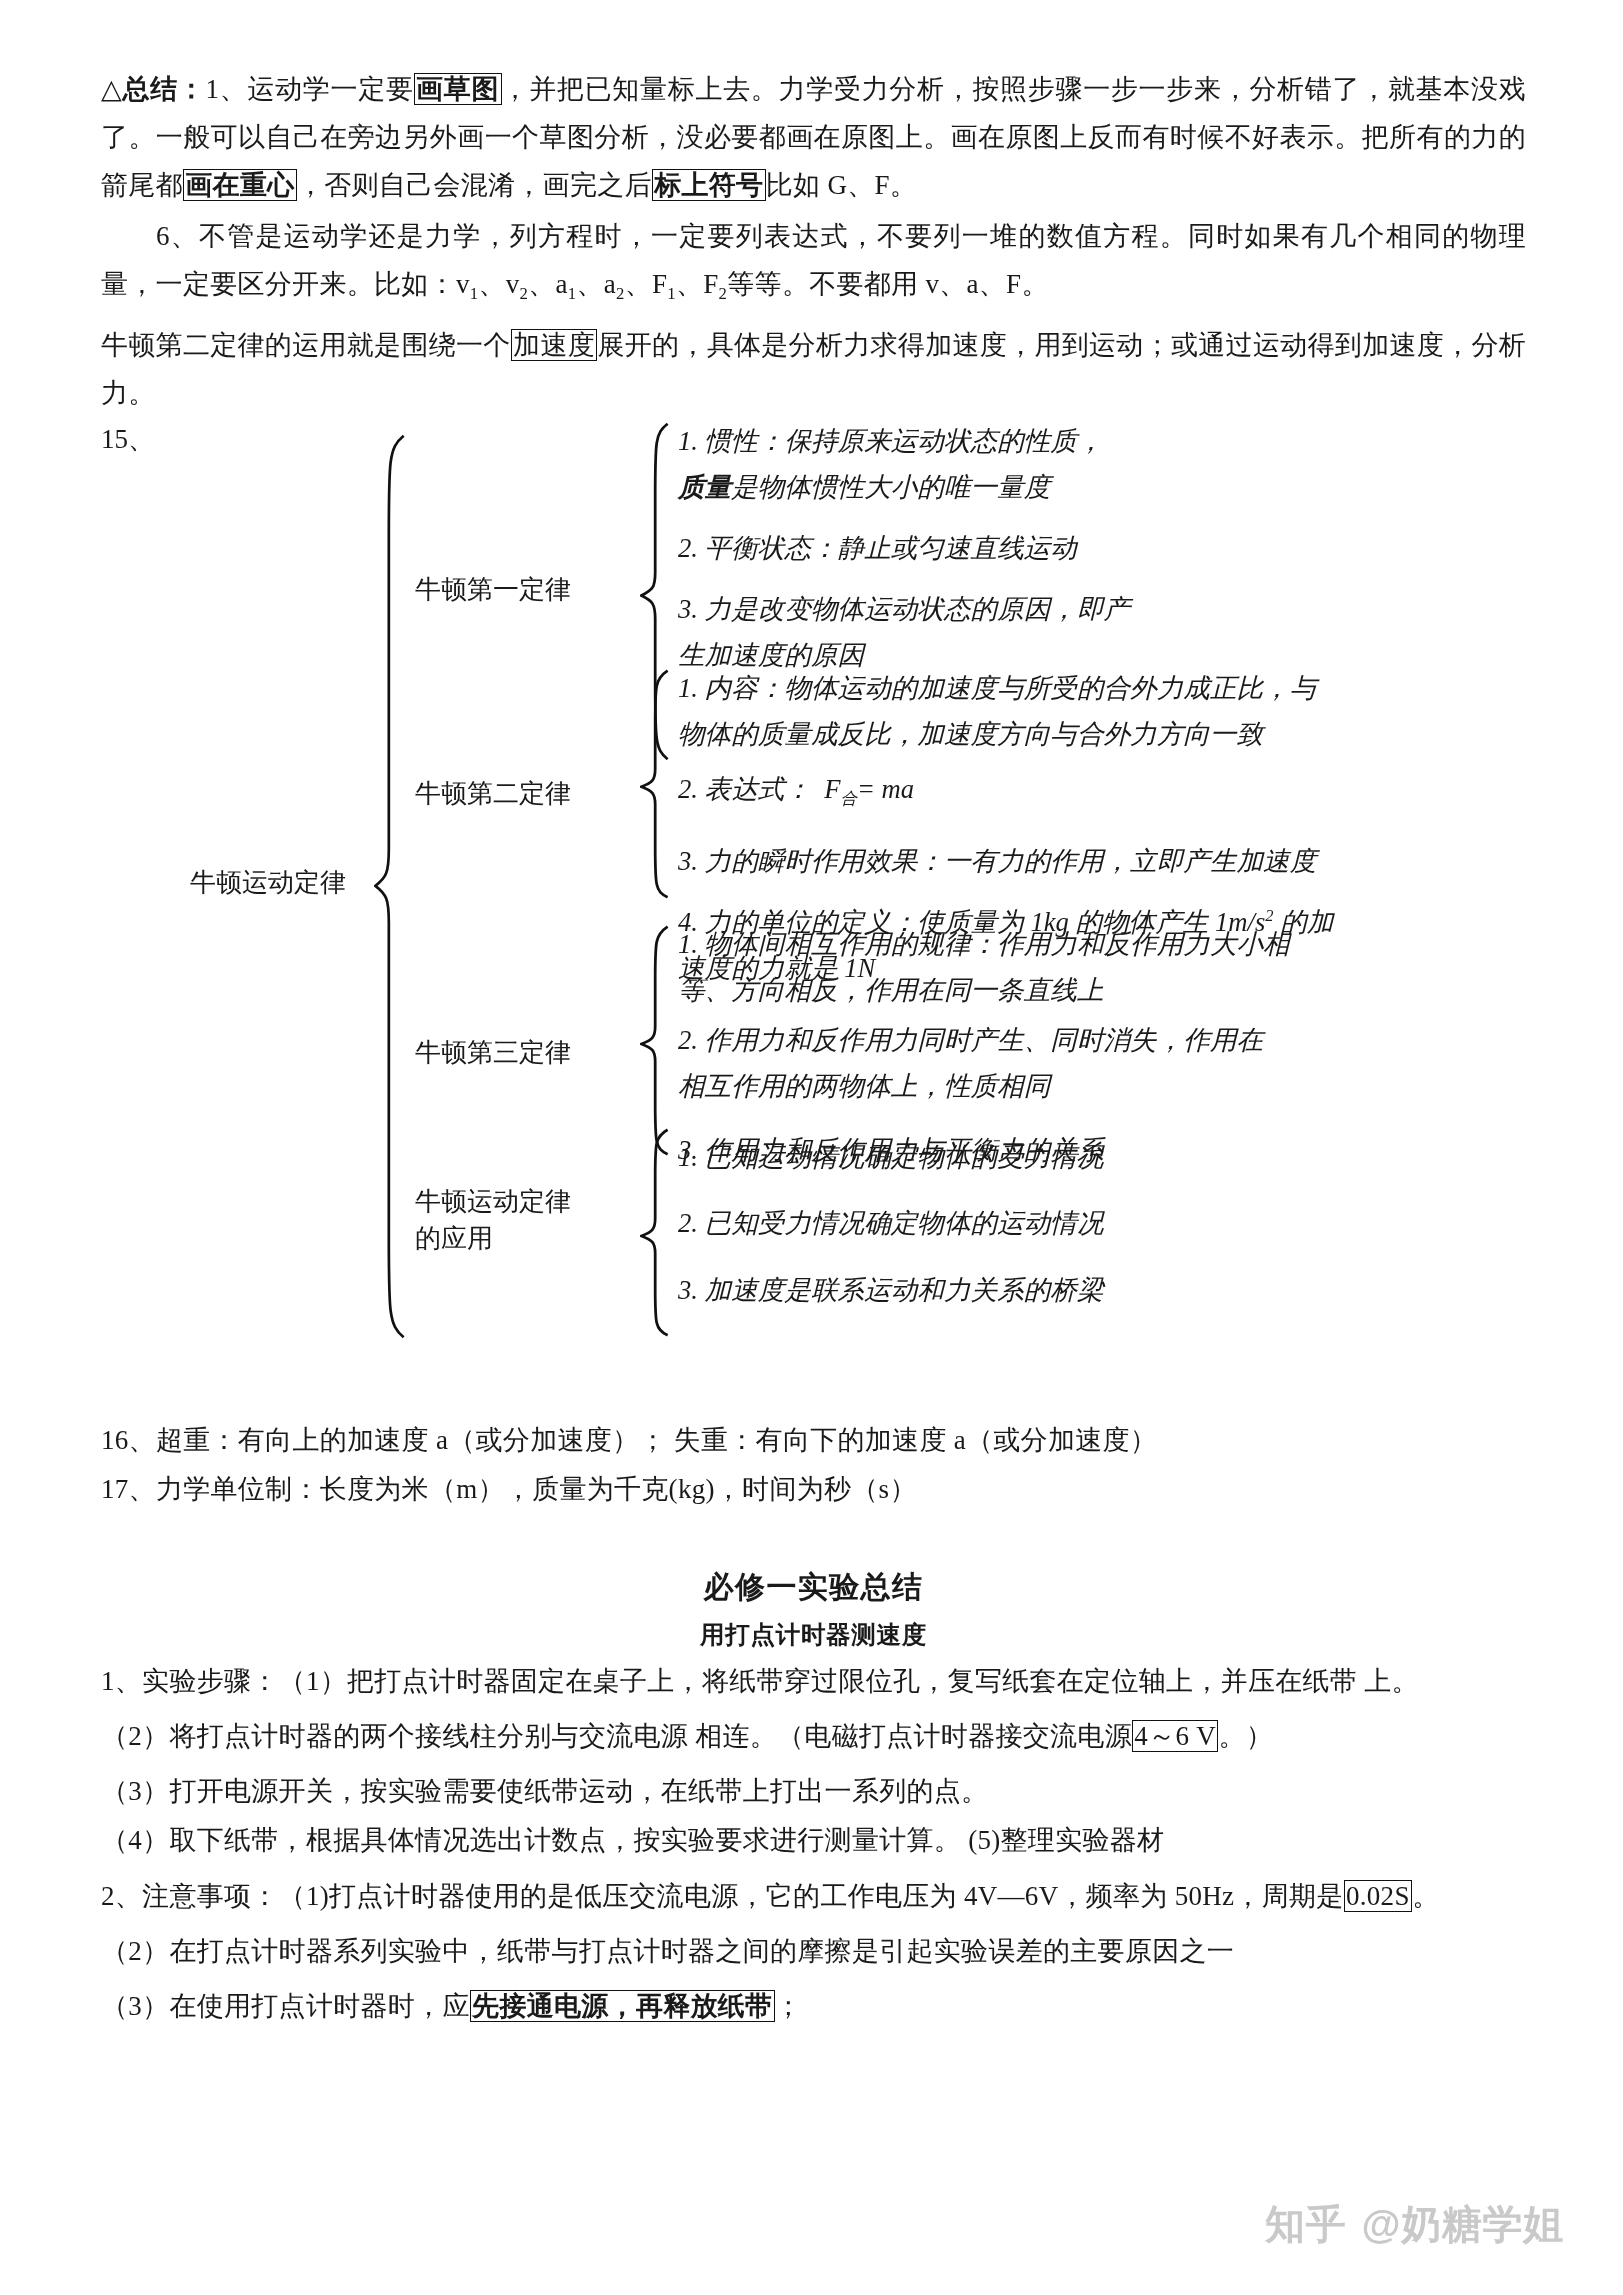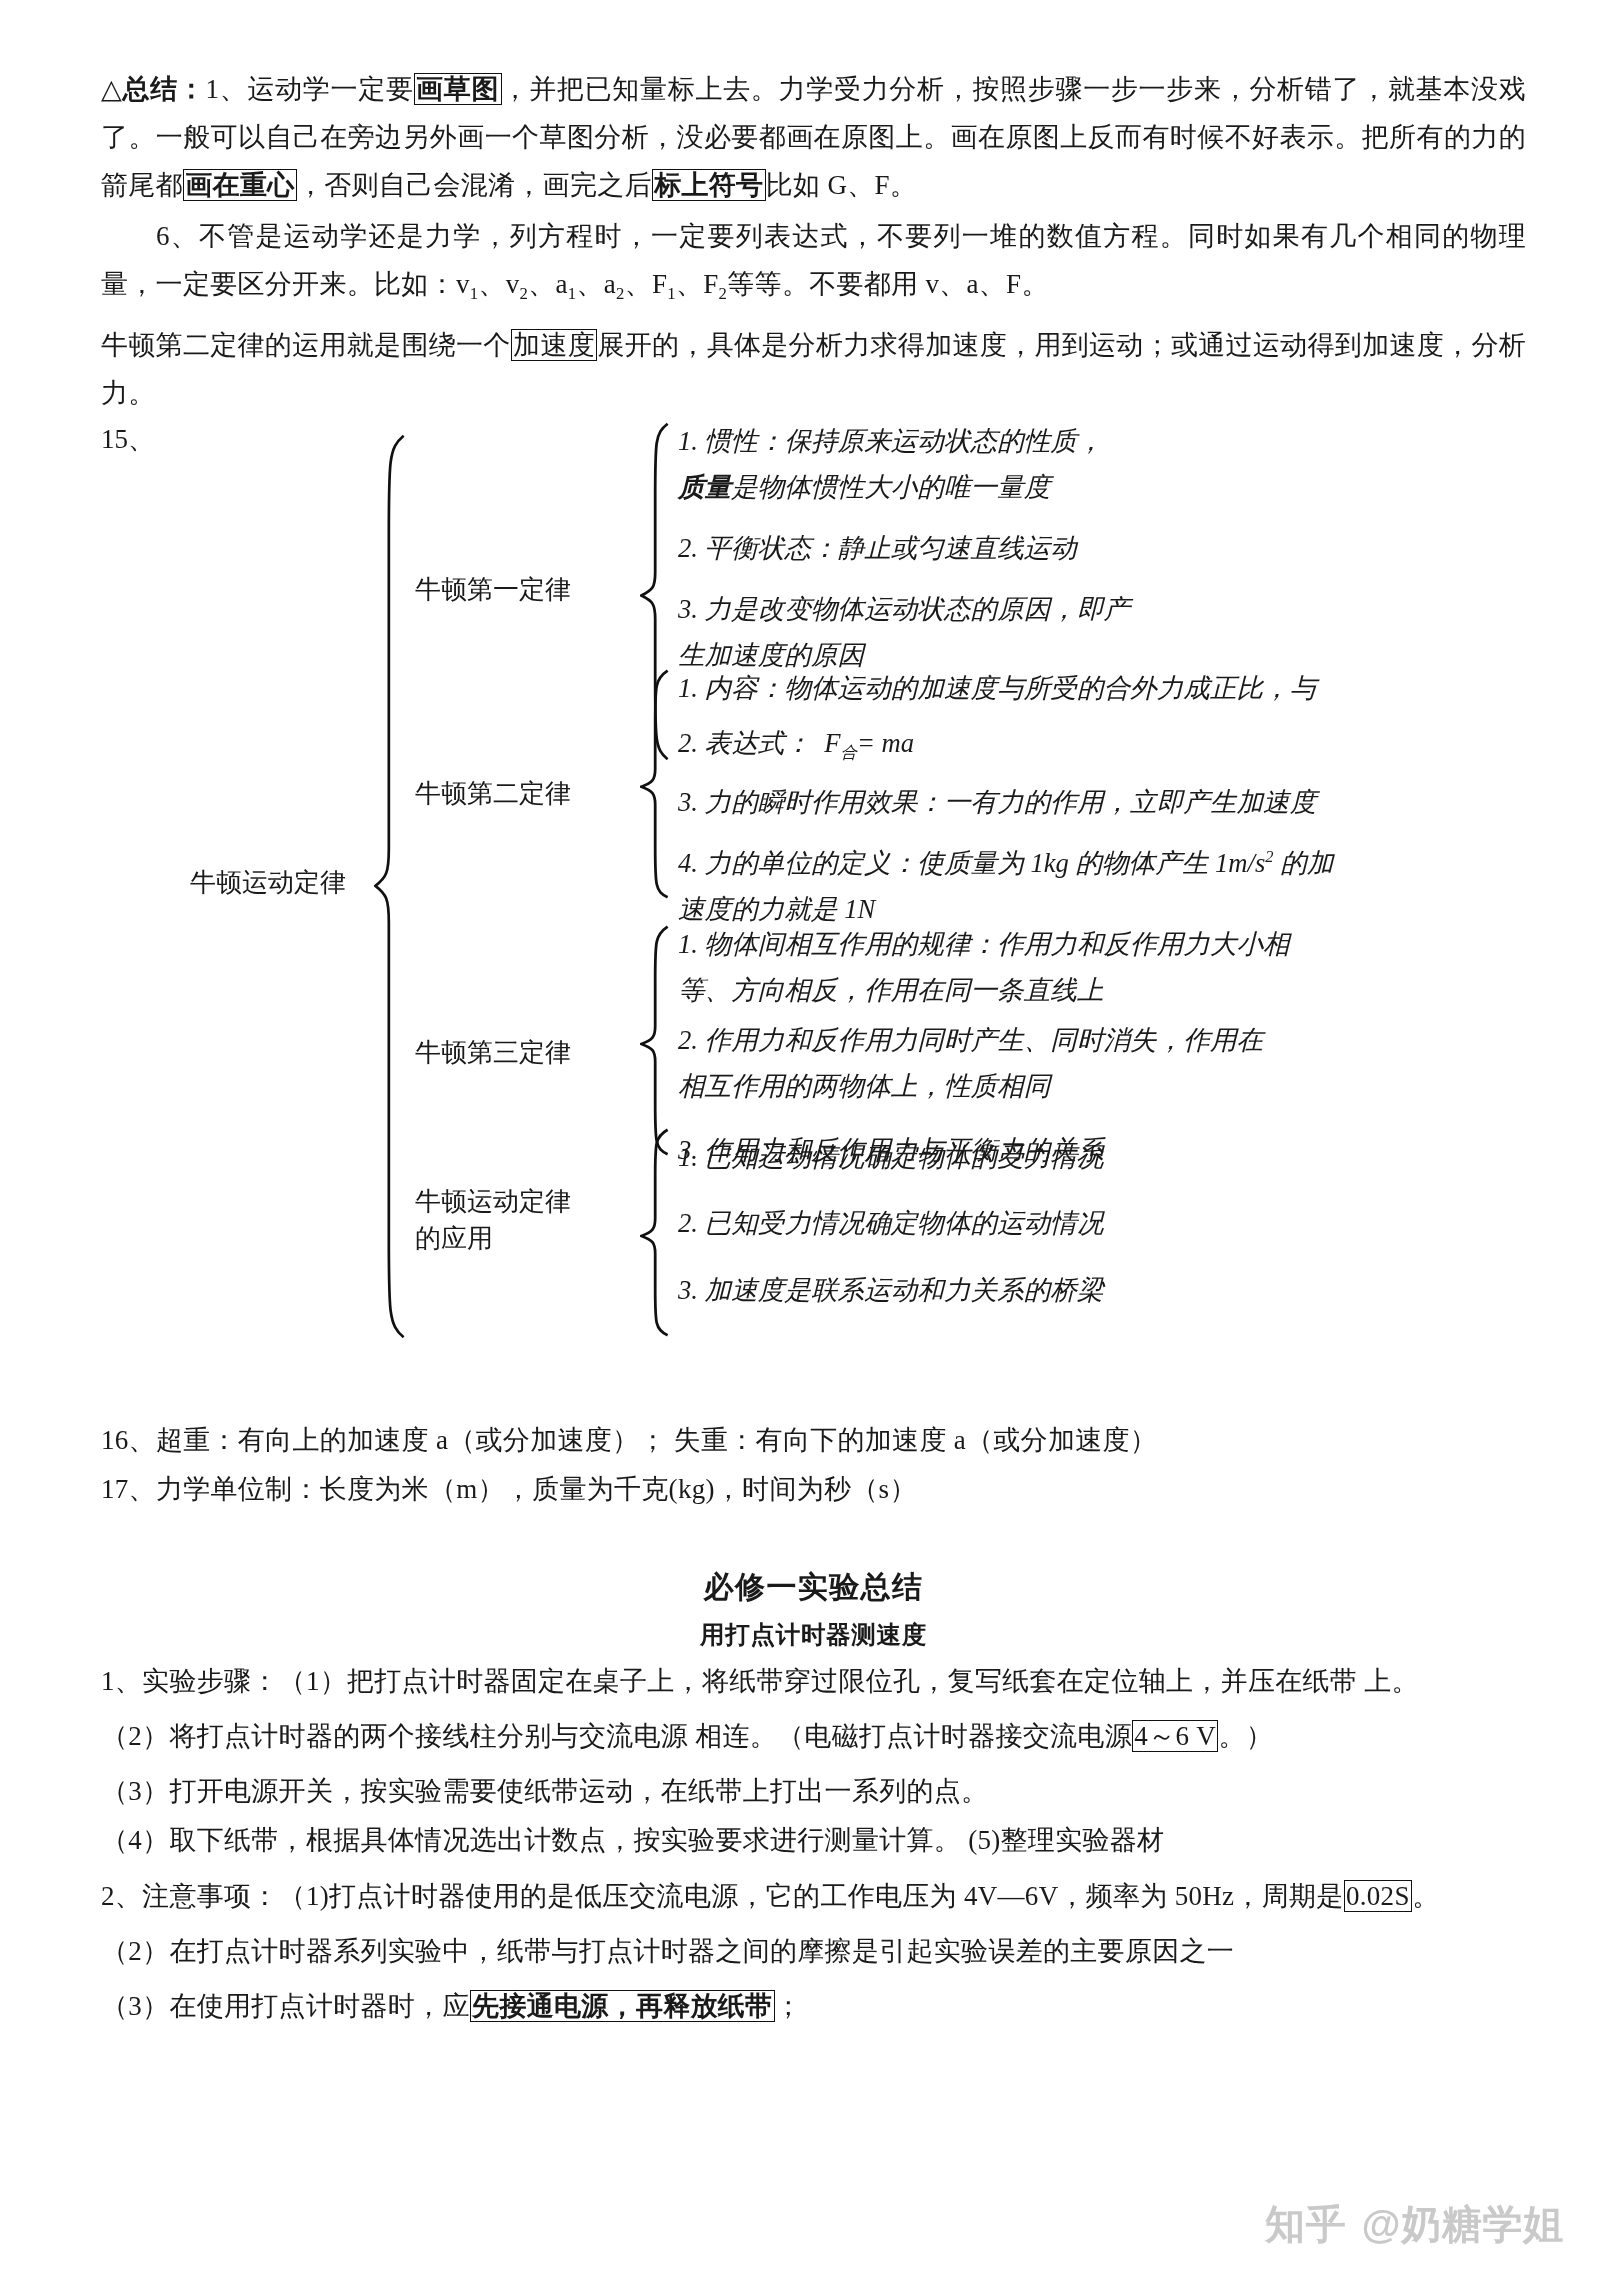--- a/index.html
+++ b/index.html
@@ -171,22 +171,23 @@
       </div>
 
       <div class="branch-label" style="left:314px; top:355px;">牛顿第二定律</div>
       <div class="brace-mid" style="left:539px; top:247px;">
         <svg width="29" height="232" viewBox="0 0 42 340" preserveAspectRatio="none">
           <path d="M40 4 C 22 16, 22 26, 22 80 L22 148 C22 164, 18 168, 2 174 C18 180, 22 184, 22 200 L22 262 C22 318, 22 328, 40 336" fill="none" stroke="#111" stroke-width="4"></path>
         </svg>
       </div>
       <div class="leaf-col" style="left:577px; top:244px;">
         <div class="leaf"><span>1.</span> <span>内容：物体运动的加速度与所受的合外力成正比，与</span></div>
+        <div class="leaf">物体的质量成反比，加速度方向与合外力方向一致</div>
         <div class="leaf" style="margin-top:9.5px;"><span>2.</span> <span>表达式：</span>&nbsp;&nbsp;<span>F<sub>合</sub>= ma</span></div>
-        <div class="leaf" style="margin-top:2px;"><span>3.</span> <span>力的瞬时作用效果：一有力的作用，立即产生加速度</span></div>
+        <div class="leaf" style="margin-top:15px;"><span>3.</span> <span>力的瞬时作用效果：一有力的作用，立即产生加速度</span></div>
         <div class="leaf" style="margin-top:9.5px;"><span>4.</span> <span>力的单位的定义：使质量为 1kg 的物体产生 1m/s<sup>2</sup> 的加</span></div>
         <div class="leaf">速度的力就是 1N</div>
       </div>
 
       <div class="branch-label" style="left:314px; top:614px;">牛顿第三定律</div>
       <div class="brace-mid" style="left:539px; top:503px;">
         <svg width="29" height="233" viewBox="0 0 42 342" preserveAspectRatio="none">
           <path d="M40 4 C 22 16, 22 26, 22 80 L22 150 C22 166, 18 170, 2 176 C18 182, 22 186, 22 202 L22 264 C22 320, 22 330, 40 338" fill="none" stroke="#111" stroke-width="4"></path>
         </svg>
       </div>

